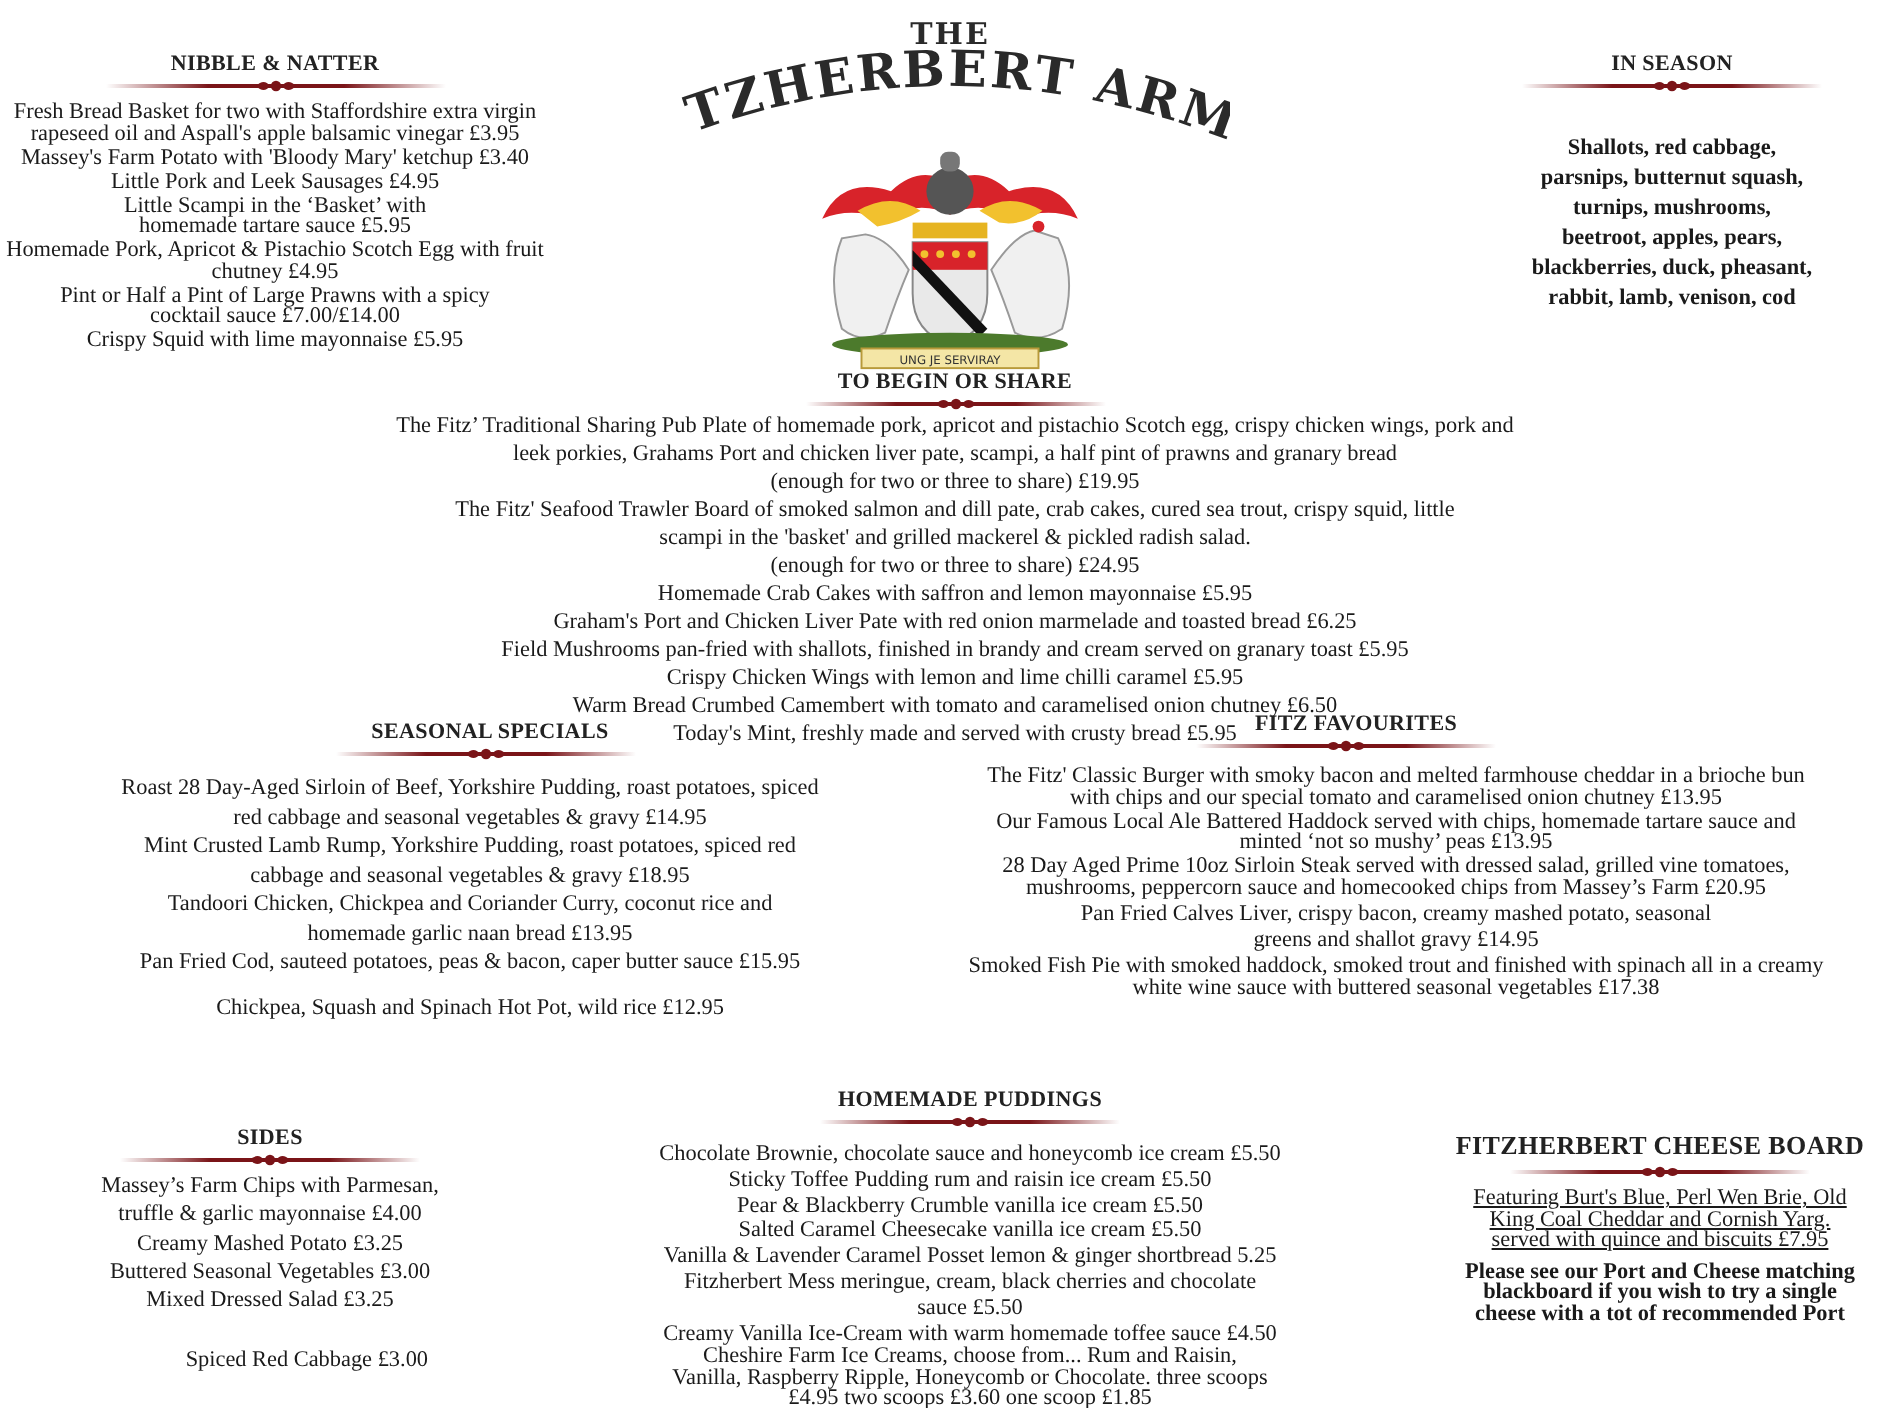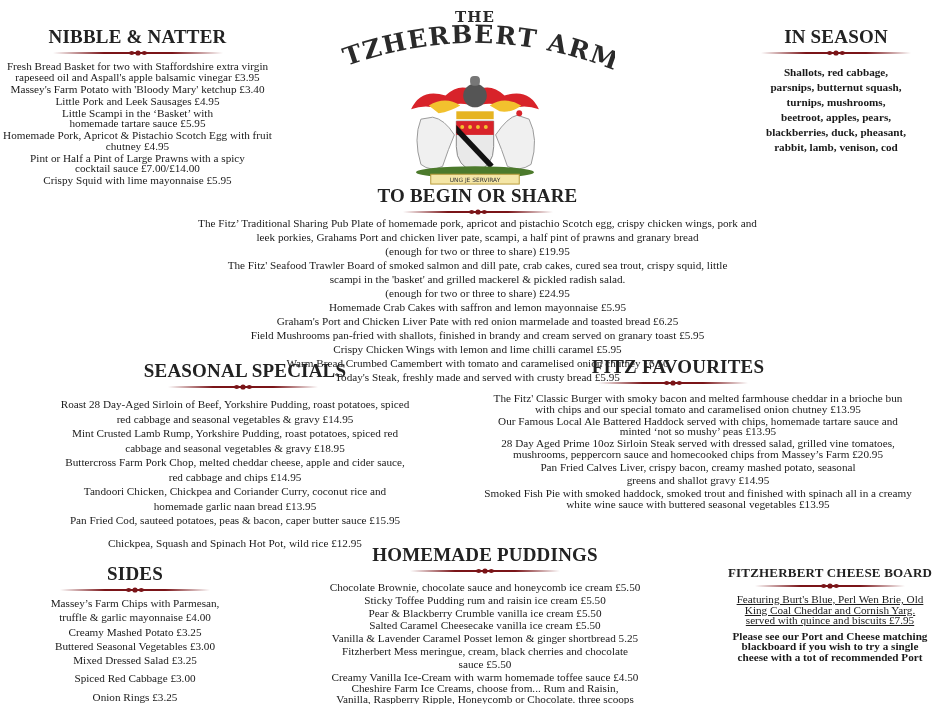--- a/index.html
+++ b/index.html
@@ -1,19 +1,19 @@
 <!DOCTYPE html>
 <html><head>
 <meta charset="utf-8">
 <style>
   html, body { margin:0; padding:0; background:#ffffff; }
   body { width:940px; height:704px; position:relative; overflow:hidden;
          font-family:"Liberation Serif","DejaVu Serif",serif; color:#1a1a1a; }
   .abs { position:absolute; }
-  .sec-title { text-align:center; font-weight:bold; font-size:19px; letter-spacing:0.2px; color:#222; }
+  .sec-title { text-align:center; font-weight:bold; font-size:11px; letter-spacing:0.2px; color:#222; }
   .divider { position:relative; height:8px; margin:1px auto 0; }
   .divider .line { position:absolute; top:3px; left:0; right:0; height:2px;
          background:linear-gradient(90deg, rgba(122,20,24,0) 0%, #7a1418 30%, #7a1418 70%, rgba(122,20,24,0) 100%); }
   .divider .orn { position:absolute; left:50%; top:0; transform:translateX(-50%); width:22px; height:8px; }
   .items { text-align:center; font-size:11.2px; line-height:12.2px; }
   .items .it { margin:0 0 1.5px 0; }
   .items b { font-weight:normal; }
   .tight { line-height:10.5px; }
   .logo-top { text-align:center; font-family:"DejaVu Serif",serif; font-weight:bold; color:#2a2a2a; }
   .crest { width:170px; height:140px; }
@@ -87,94 +87,93 @@
 </div>
 
 <div class="abs" style="left:752px; top:26px; width:168px;">
   <div class="sec-title">IN SEASON</div>
   <div class="divider" style="width:150px;">
       <div class="line"></div>
       <svg class="orn" viewBox="0 0 22 8">
         <use href="#orn"></use>
       </svg>
     </div>
-  <div class="items" style="margin-top:8px; font-weight:bold; line-height:15px; padding:0 12px;">
+  <div class="items" style="margin-top:20px; font-weight:bold; line-height:15px; padding:0 12px;">
     <span>Shallots, red cabbage, parsnips, butternut squash, turnips, mushrooms, beetroot, apples, pears, blackberries, duck, pheasant, rabbit, lamb, venison, cod</span>
   </div>
 </div>
 
 <div class="abs" style="left:195px; top:185px; width:565px;">
   <div class="sec-title">TO BEGIN OR SHARE</div>
   <div class="divider" style="width:150px;">
       <div class="line"></div>
       <svg class="orn" viewBox="0 0 22 8">
         <use href="#orn"></use>
       </svg>
     </div>
   <div class="items" style="line-height:14px;">
     <div class="it" style="margin:0;"><b>The Fitz’ Traditional Sharing Pub Plate</b><span> of homemade pork, apricot and pistachio Scotch egg, crispy chicken wings, pork and leek porkies, Grahams Port and chicken liver pate, scampi, a half pint of prawns and granary bread</span><br><b>(enough for two or three to share)</b><span> £19.95</span></div>
     <div class="it" style="margin:0; padding:0 20px;"><b>The Fitz' Seafood Trawler Board</b><span> of smoked salmon and dill pate, crab cakes, cured sea trout, crispy squid, little scampi in the 'basket' and grilled mackerel &amp; pickled radish salad.</span><br><b>(enough for two or three to share)</b><span> £24.95</span></div>
     <div class="it" style="margin:0;"><b>Homemade Crab Cakes</b><span> with saffron and lemon mayonnaise £5.95</span></div>
     <div class="it" style="margin:0;"><b>Graham's Port and Chicken Liver Pate</b><span> with red onion marmelade and toasted bread £6.25</span></div>
     <div class="it" style="margin:0;"><b>Field Mushrooms</b><span> pan-fried with shallots, finished in brandy and cream served on granary toast £5.95</span></div>
     <div class="it" style="margin:0;"><b>Crispy Chicken Wings</b><span> with lemon and lime chilli caramel £5.95</span></div>
     <div class="it" style="margin:0;"><b>Warm Bread Crumbed Camembert</b><span> with tomato and caramelised onion chutney £6.50</span></div>
-    <div class="it" style="margin:0;"><b>Today's Steak,</b><span> freshly made and served with crusty bread £5.95</span></div>
+    <div class="it" style="margin:0;"><b>Today's Mint,</b><span> freshly made and served with crusty bread £5.95</span></div>
   </div>
 </div>
 
 <div class="abs" style="left:60px; top:360px; width:350px;">
   <div class="sec-title" style="margin-left:20px;">SEASONAL SPECIALS</div>
   <div class="divider" style="width:150px; margin-left:108px;">
       <div class="line"></div>
       <svg class="orn" viewBox="0 0 22 8">
         <use href="#orn"></use>
       </svg>
     </div>
   <div class="items" style="margin-top:6px; line-height:14.5px;">
     <div class="it" style="margin:0;"><b>Roast 28 Day-Aged Sirloin of Beef,</b><span> Yorkshire Pudding, roast potatoes, spiced red cabbage and seasonal vegetables &amp; gravy £14.95</span></div>
     <div class="it" style="margin:0;"><b>Mint Crusted Lamb Rump,</b><span> Yorkshire Pudding, roast potatoes, spiced red cabbage and seasonal vegetables &amp; gravy £18.95</span></div>
-    <div class="it" style="margin:0;"><b>Buttercross Farm Pork Chop,</b><span> melted cheddar cheese, apple and cider sauce, red cabbage and chips £14.95</span></div>
     <div class="it" style="margin:0;"><b>Tandoori Chicken, Chickpea and Coriander Curry,</b><span> coconut rice and homemade garlic naan bread £13.95</span></div>
     <div class="it" style="margin:0;"><b>Pan Fried Cod,</b><span> sauteed potatoes, peas &amp; bacon, caper butter sauce £15.95</span></div>
     <div class="it" style="margin-top:8px;"><b>Chickpea, Squash and Spinach Hot Pot</b><span>, wild rice  £12.95</span></div>
   </div>
 </div>
 
 <div class="abs" style="left:478px; top:356px; width:440px;">
   <div class="sec-title" style="margin-right:40px;">FITZ FAVOURITES</div>
   <div class="divider" style="width:150px; margin-left:120px;">
       <div class="line"></div>
       <svg class="orn" viewBox="0 0 22 8">
         <use href="#orn"></use>
       </svg>
     </div>
   <div class="items tight" style="margin-top:6px;">
     <div class="it" style="padding:0 10px;"><b>The Fitz' Classic Burger</b><span> with smoky bacon and melted farmhouse cheddar in a brioche bun with chips and our special tomato and caramelised onion chutney £13.95</span></div>
     <div class="it" style="padding:0 10px;"><b>Our Famous Local Ale Battered Haddock</b><span> served with chips, homemade tartare sauce and minted ‘not so mushy’ peas £13.95</span></div>
     <div class="it"><b>28 Day Aged Prime 10oz Sirloin Steak</b><span> served with dressed salad, grilled vine tomatoes, mushrooms, peppercorn sauce and homecooked chips from Massey’s Farm £20.95</span></div>
     <div class="it" style="padding:0 60px; line-height:13px;"><b>Pan Fried Calves Liver,</b><span> crispy bacon, creamy mashed potato, seasonal greens and shallot gravy £14.95</span></div>
-    <div class="it"><b>Smoked Fish Pie</b><span> with smoked haddock, smoked trout and finished with spinach all in a creamy white wine sauce with buttered seasonal vegetables £13.95</span></div>
+    <div class="it"><b>Smoked Fish Pie</b><span> with smoked haddock, smoked trout and finished with spinach all in a creamy white wine sauce with buttered seasonal vegetables £17.38</span></div>
   </div>
 </div>
 
 <div class="abs" style="left:40px; top:563px; width:190px;">
   <div class="sec-title">SIDES</div>
   <div class="divider" style="width:150px;">
       <div class="line"></div>
       <svg class="orn" viewBox="0 0 22 8">
         <use href="#orn"></use>
       </svg>
     </div>
   <div class="items" style="line-height:14.3px; margin-top:2px;">
     <div class="it" style="margin:0;"><b>Massey’s Farm Chips with Parmesan, truffle &amp; garlic mayonnaise</b><span> £4.00</span></div>
     <div class="it" style="margin:0;"><b>Creamy Mashed Potato</b><span> £3.25</span></div>
     <div class="it" style="margin:0;"><b>Buttered Seasonal Vegetables</b><span> £3.00</span></div>
     <div class="it" style="margin:0;"><b>Mixed Dressed Salad</b><span> £3.25</span></div>
-    <div class="it" style="margin:4px;"><b>Spiced Red Cabbage</b><span> £3.00</span></div>
+    <div class="it" style="margin:16px;text-align:right;"><b>Spiced Red Cabbage</b><span> £3.00</span></div>
     <div class="it" style="margin:0;"><b>Onion Rings</b><span> £3.25</span></div>
   </div>
 </div>
 
 <div class="abs" style="left:325px; top:544px; width:320px;">
   <div class="sec-title">HOMEMADE PUDDINGS</div>
   <div class="divider" style="width:150px;">
       <div class="line"></div>
       <svg class="orn" viewBox="0 0 22 8">
         <use href="#orn"></use>

